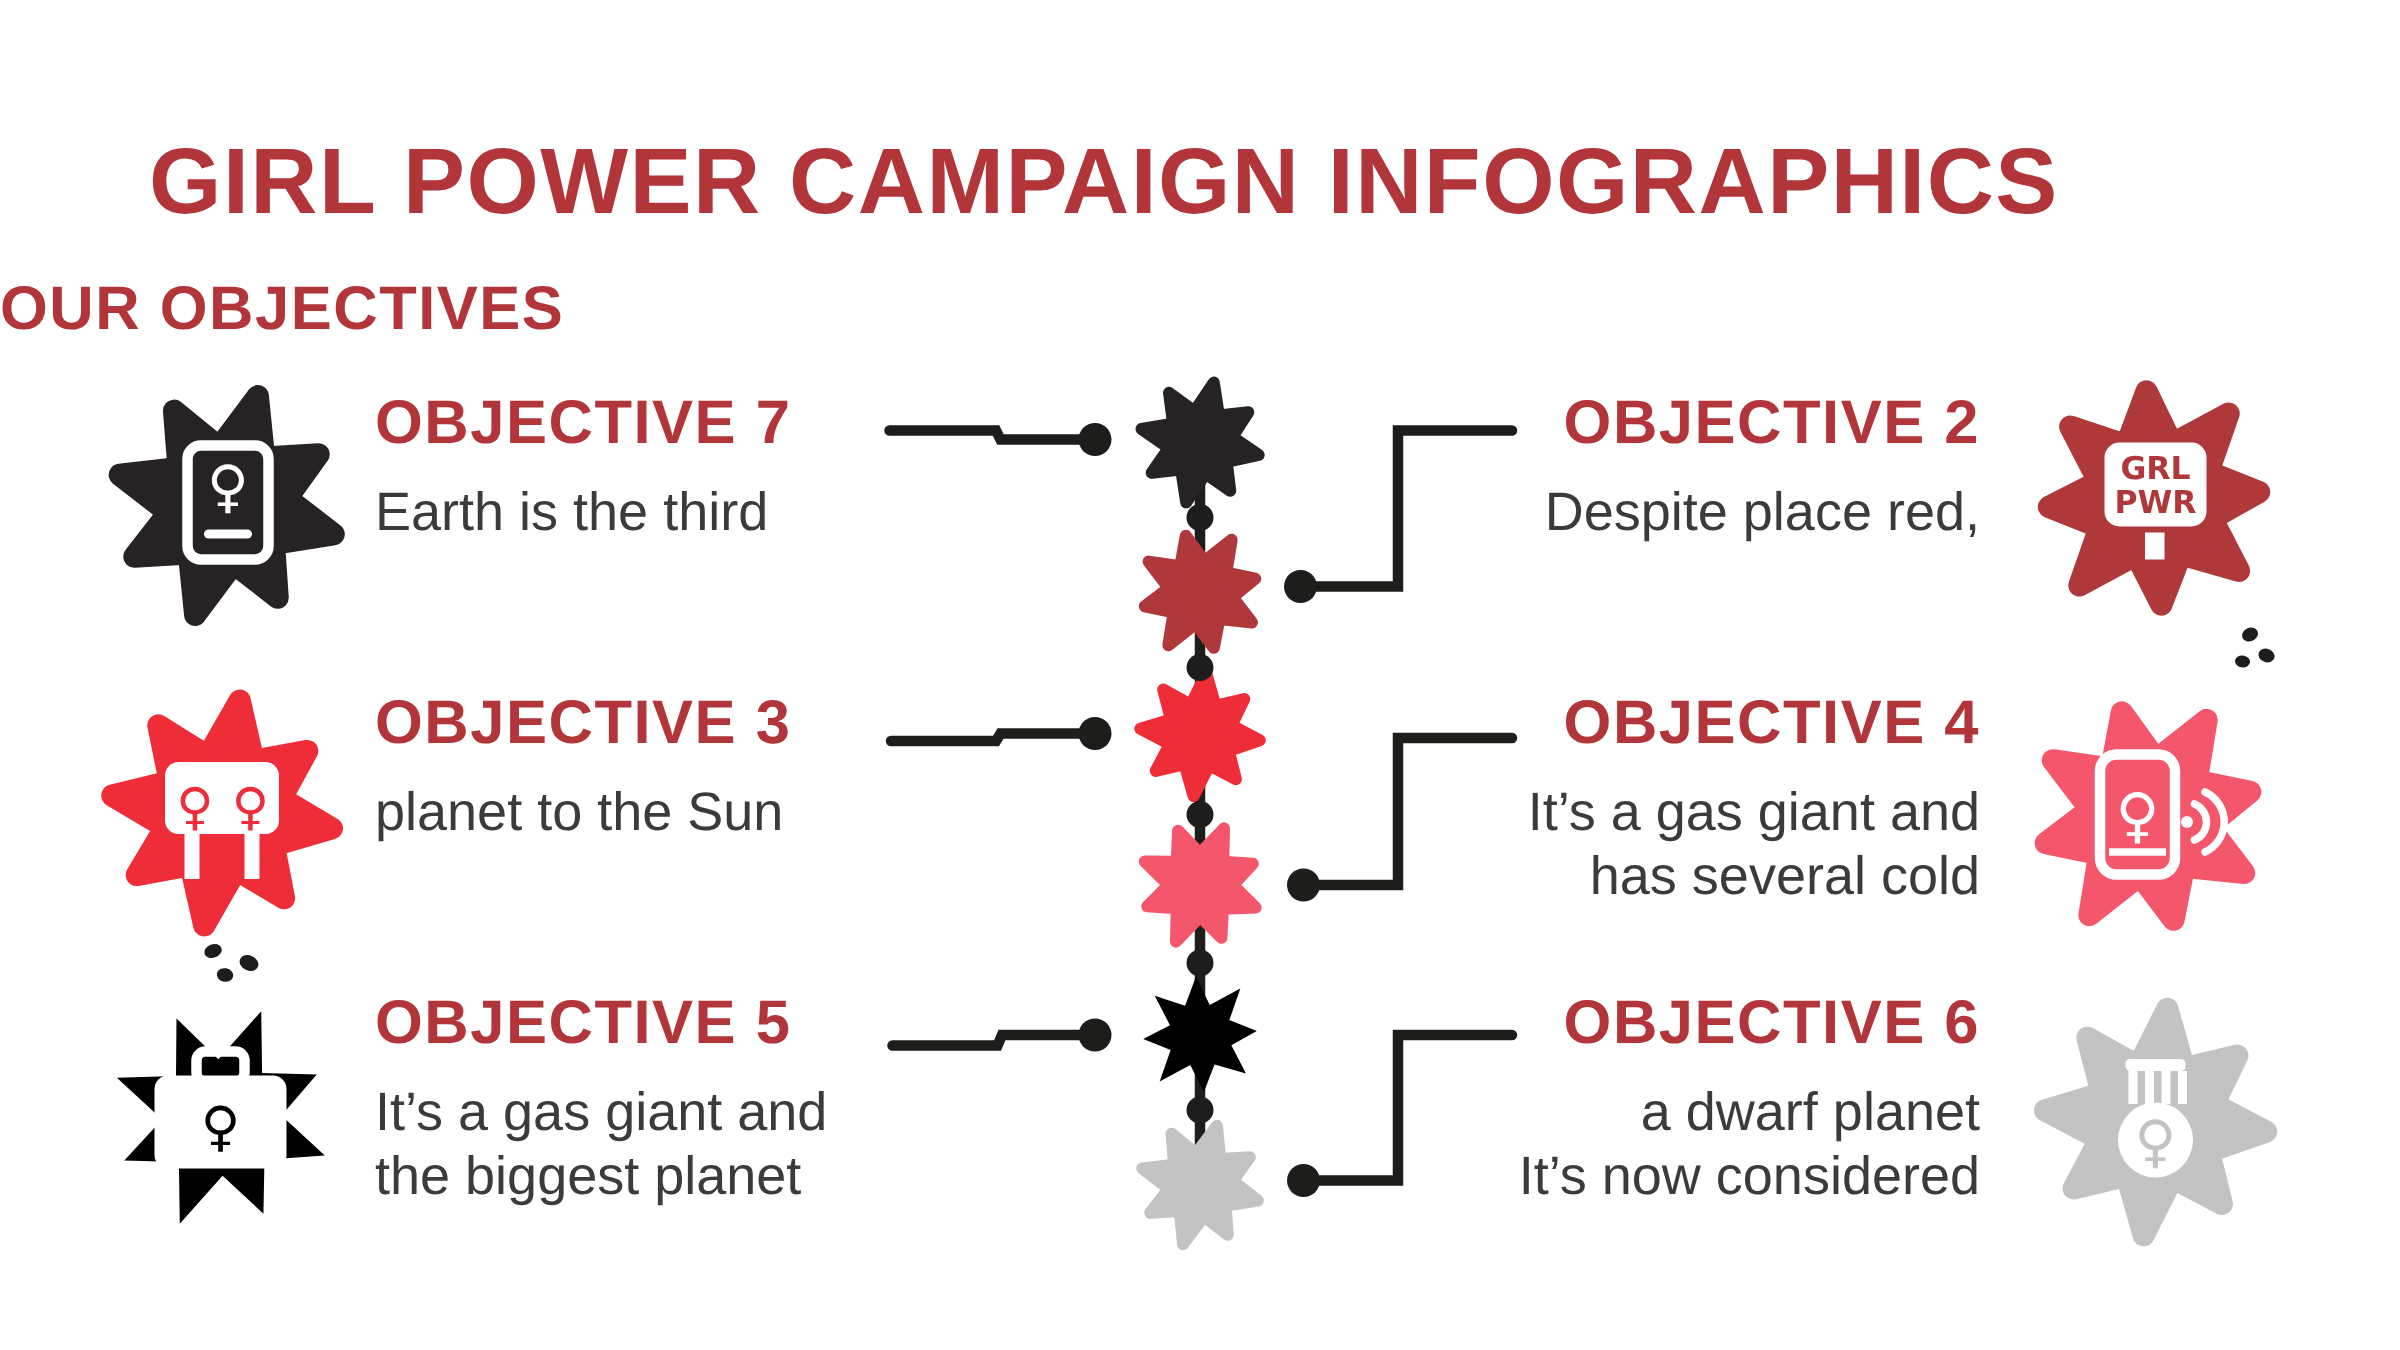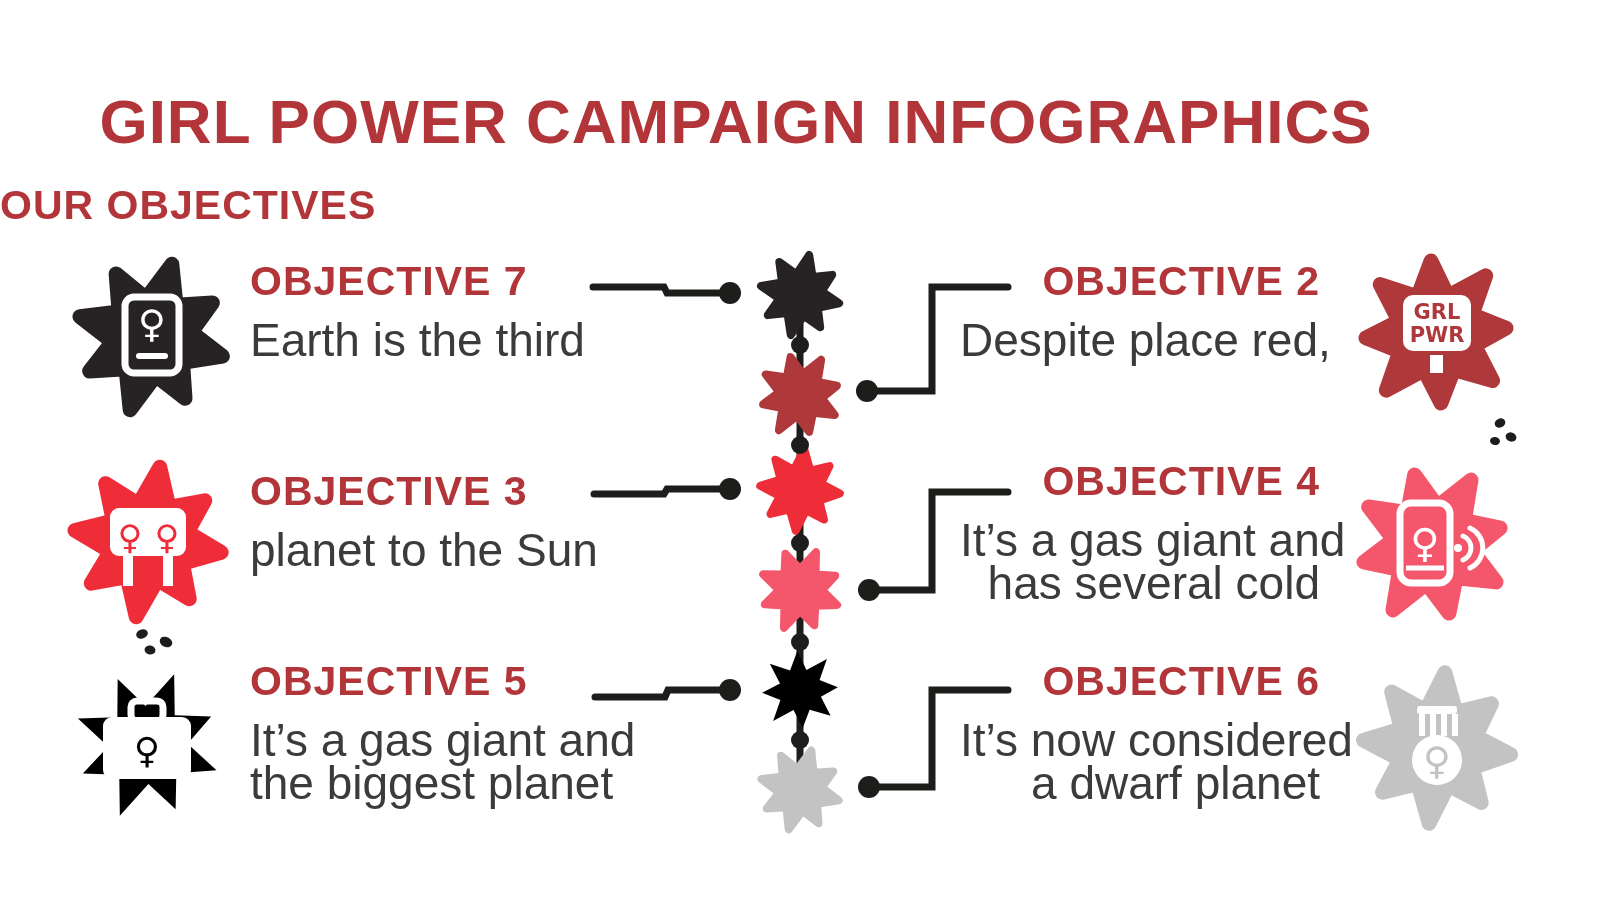--- a/index.html
+++ b/index.html
@@ -11,21 +11,21 @@
   .page-subtitle{position:absolute;top:182px;left:0;width:1600px;text-align:left;margin:0;
               font-size:41px;font-weight:700;letter-spacing:1px;color:var(--brand-red);}
   .overlay{position:absolute;left:0;top:0;width:1600px;height:900px;}
   .conn{stroke:var(--connector-black);stroke-width:7;fill:none;stroke-linecap:round;}
   .dot{fill:var(--connector-black);}
   .star{stroke-width:8;stroke-linejoin:round;}
   .obj-text{position:absolute;width:360px;}
   .obj-text.right{text-align:right;}
   .obj-label{font-size:41px;font-weight:700;letter-spacing:1px;color:var(--brand-red);
              margin-bottom:14px;white-space:nowrap;}
-  .obj-line{font-size:46px;line-height:43px;color:var(--text-dark);white-space:nowrap;}
+  .obj-line{font-size:36px;line-height:43px;color:var(--text-dark);white-space:nowrap;}
   .icon-blob{position:absolute;width:160px;height:160px;overflow:visible;}
   .icon-blob text{font-family:"DejaVu Sans",sans-serif;font-weight:bold;text-anchor:middle;}
 </style>
 </head>
 <body>
 
 <div class="canvas">
 
   <h1 class="page-title">GIRL POWER CAMPAIGN INFOGRAPHICS</h1>
   <h2 class="page-subtitle">OUR OBJECTIVES</h2>
@@ -114,21 +114,21 @@
   </div>
 
   <svg class="icon-blob" style="left:68px;top:462px;" viewBox="0 0 160 160">
     <use href="#star8" class="star" transform="translate(80,80) rotate(8) scale(1.85)" fill="#ee2d39" stroke="#ee2d39"></use>
     <rect x="42" y="46" width="76" height="48" rx="9" fill="#ffffff"></rect>
     <text x="62" y="87" font-size="34" fill="#ee2d39">♀</text>
     <text x="99" y="87" font-size="34" fill="#ee2d39">♀</text>
     <rect x="55" y="94" width="10" height="30" fill="#ffffff"></rect>
     <rect x="95" y="94" width="10" height="30" fill="#ffffff"></rect>
   </svg>
-  <div class="obj-text" style="left:250px;top:468px;">
+  <div class="obj-text" style="left:250px;top:458px;">
     <div class="obj-label">OBJECTIVE 3</div>
     <div class="obj-line">planet to the Sun</div>
   </div>
 
   <svg class="icon-blob" style="left:1352px;top:465px;" viewBox="0 0 160 160">
     <use href="#star8" class="star" transform="translate(80,80) rotate(30) scale(1.85)" fill="#f4566c" stroke="#f4566c"></use>
     <rect x="48" y="38" width="50" height="80" rx="11" fill="none" stroke="#ffffff" stroke-width="7"></rect>
     <line x1="54" y1="103" x2="92" y2="103" stroke="#ffffff" stroke-width="5"></line>
     <text x="73" y="92" font-size="40" fill="#ffffff">♀</text>
     <circle cx="106" cy="83" r="4" fill="#ffffff"></circle>
@@ -159,17 +159,17 @@
     <rect x="60" y="38" width="40" height="8" rx="3" fill="#ffffff"></rect>
     <rect x="62" y="46" width="6" height="22" fill="#ffffff"></rect>
     <rect x="73" y="46" width="6" height="22" fill="#ffffff"></rect>
     <rect x="84" y="46" width="6" height="22" fill="#ffffff"></rect>
     <rect x="95" y="46" width="6" height="22" fill="#ffffff"></rect>
     <circle cx="80" cy="92" r="25" fill="#ffffff"></circle>
     <text x="80" y="106" font-size="38" fill="#c4c3c3">♀</text>
   </svg>
   <div class="obj-text right" style="right:280px;top:658px;">
     <div class="obj-label">OBJECTIVE 6</div>
+    <div class="obj-line">a dwarf planet</div>
     <div class="obj-line">It’s now considered</div>
-    <div class="obj-line">a dwarf planet</div>
   </div>
 
 </div>
 
 </body></html>

